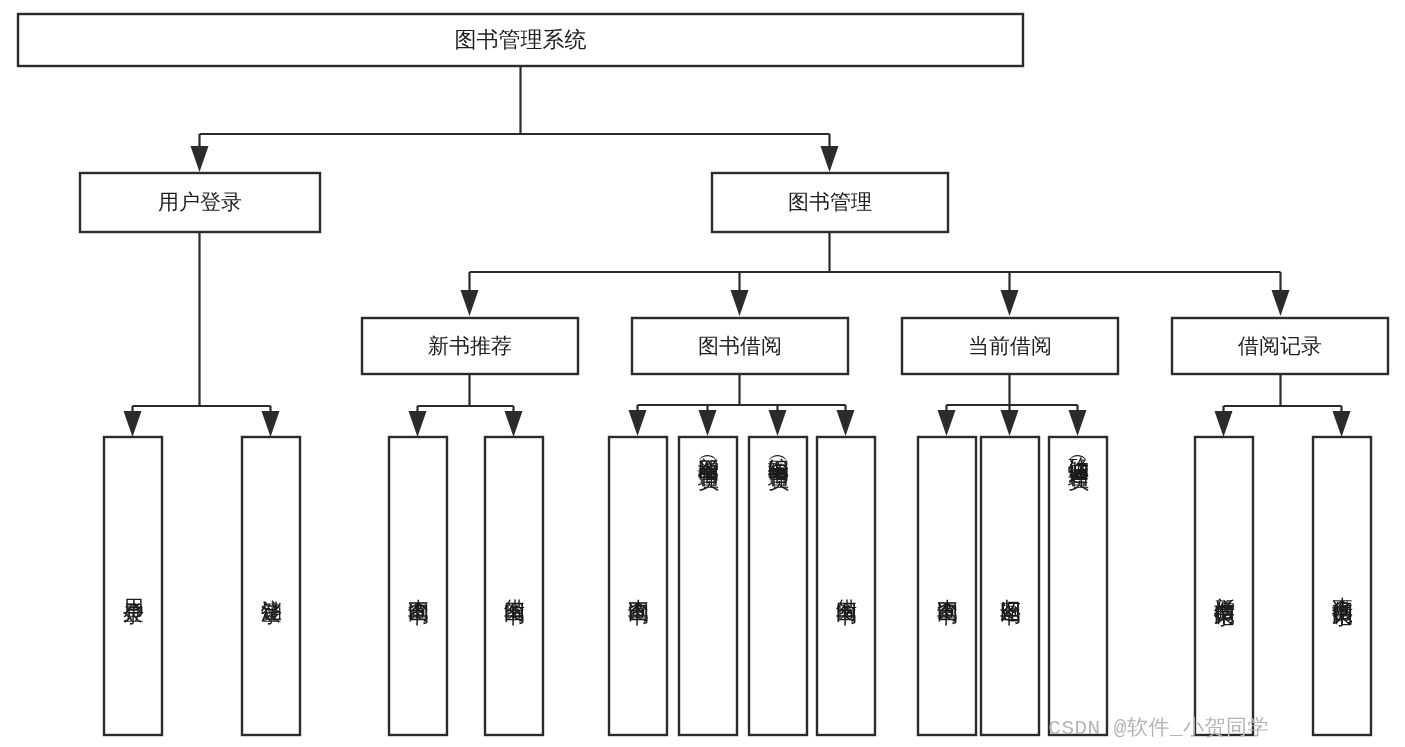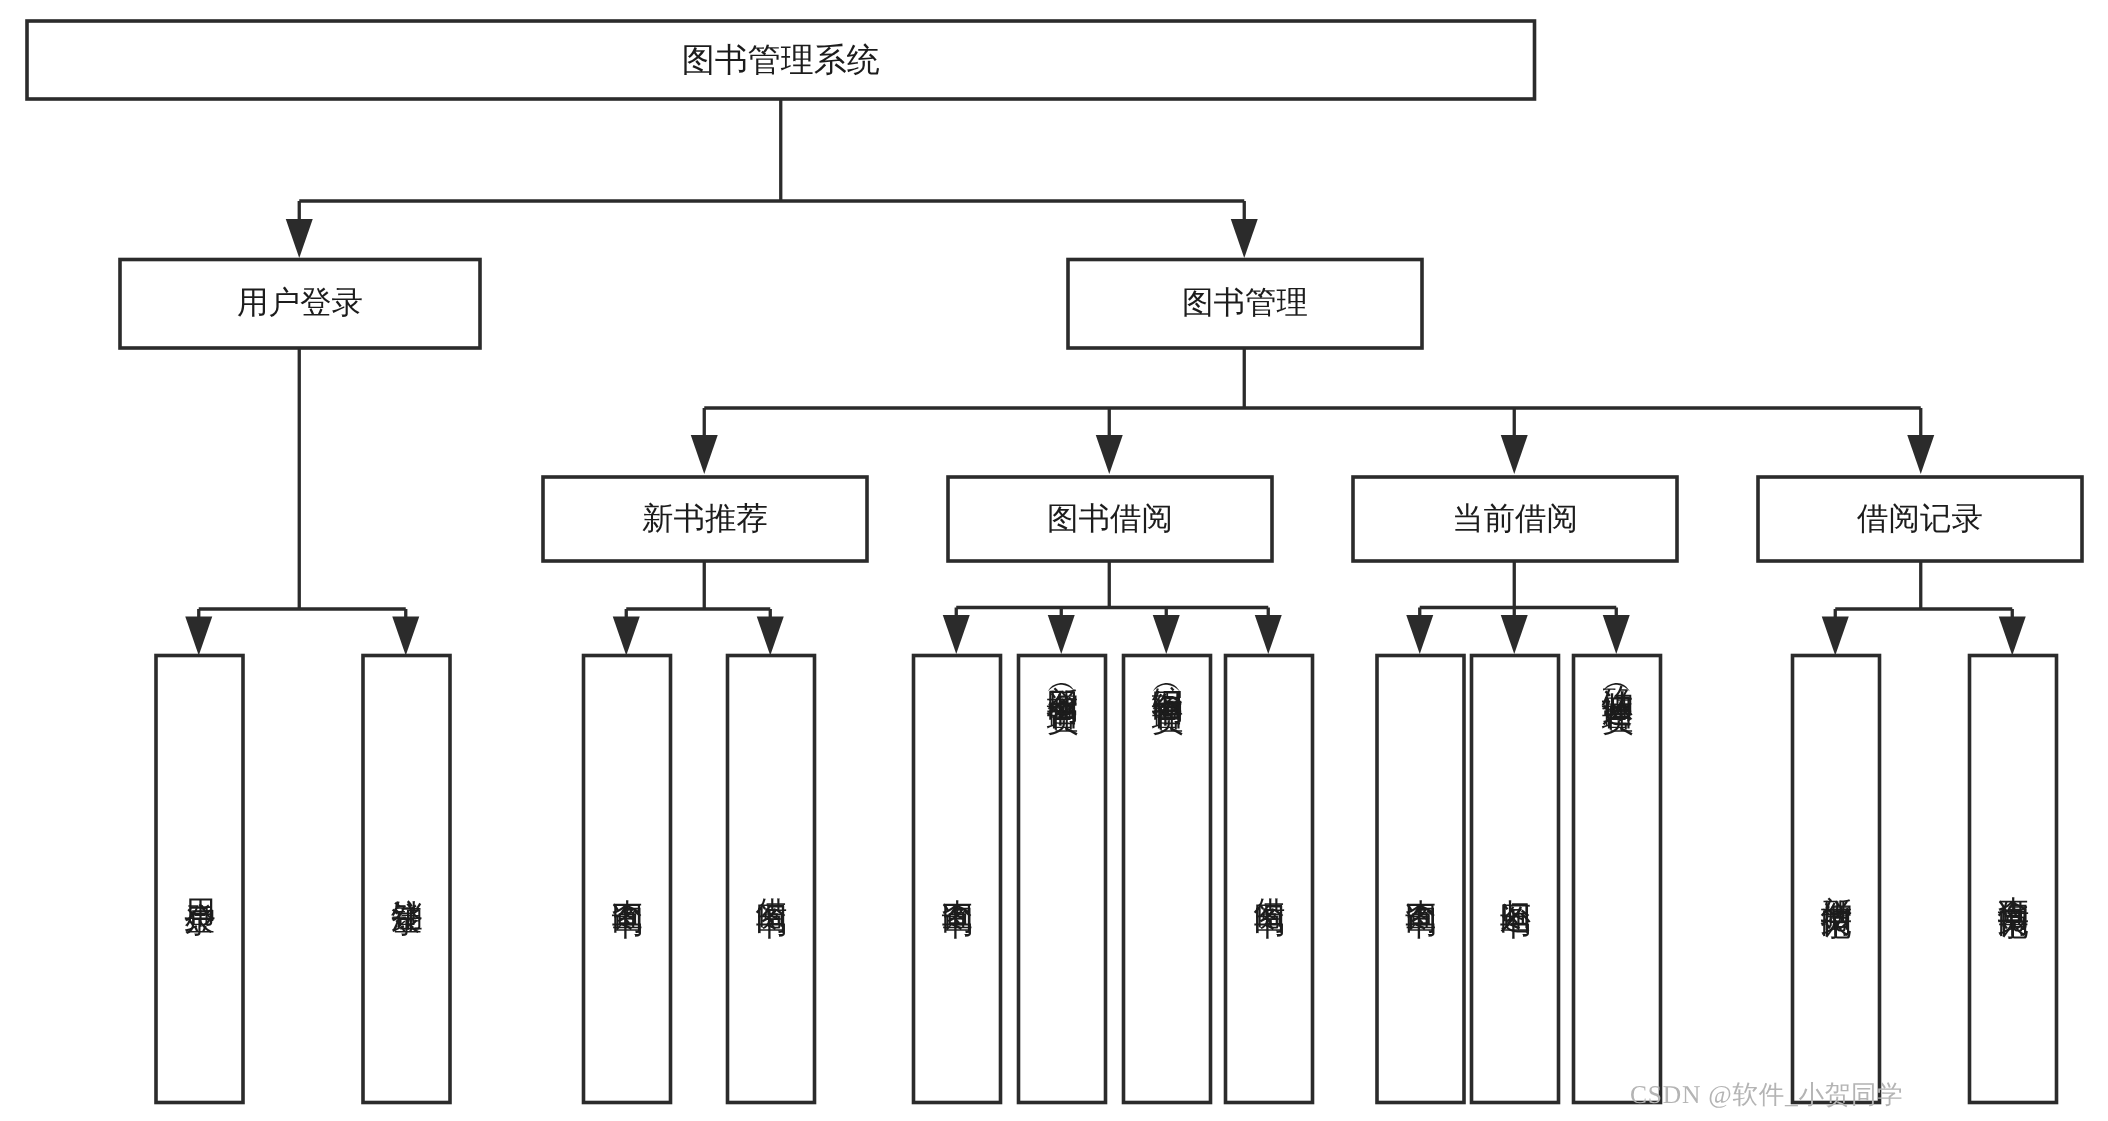--- a/index.html
+++ b/index.html
@@ -70,22 +70,22 @@
     line-height: 1.18;
     letter-spacing: 2px;
     color: #1c1c1c;
     white-space: nowrap;
     text-align: center;
   }
   .watermark {
     position: absolute;
     right: 8px;
     bottom: 6px;
-    font-family: Liberation Serif, serif;
-    font-size: 17px;
+    font-family: Liberation Mono, monospace;
+    font-size: 21px;
     color: #b4b4b4;
     letter-spacing: 0.5px;
     white-space: nowrap;
   }
 </style>
 </head>
 <body>
 
 <div id="diagram-root">
 

